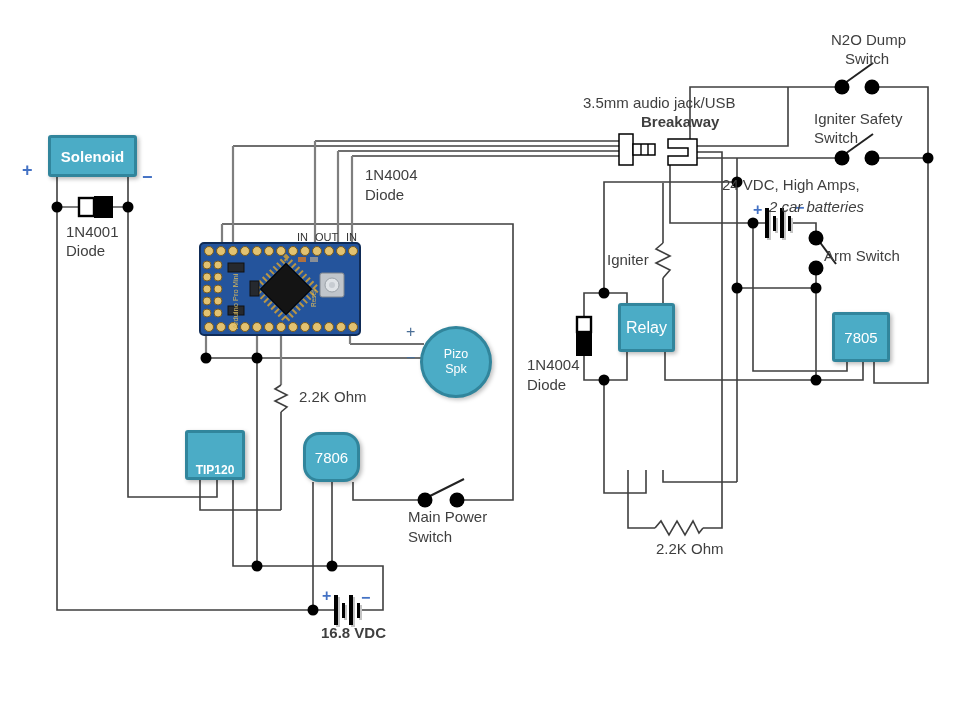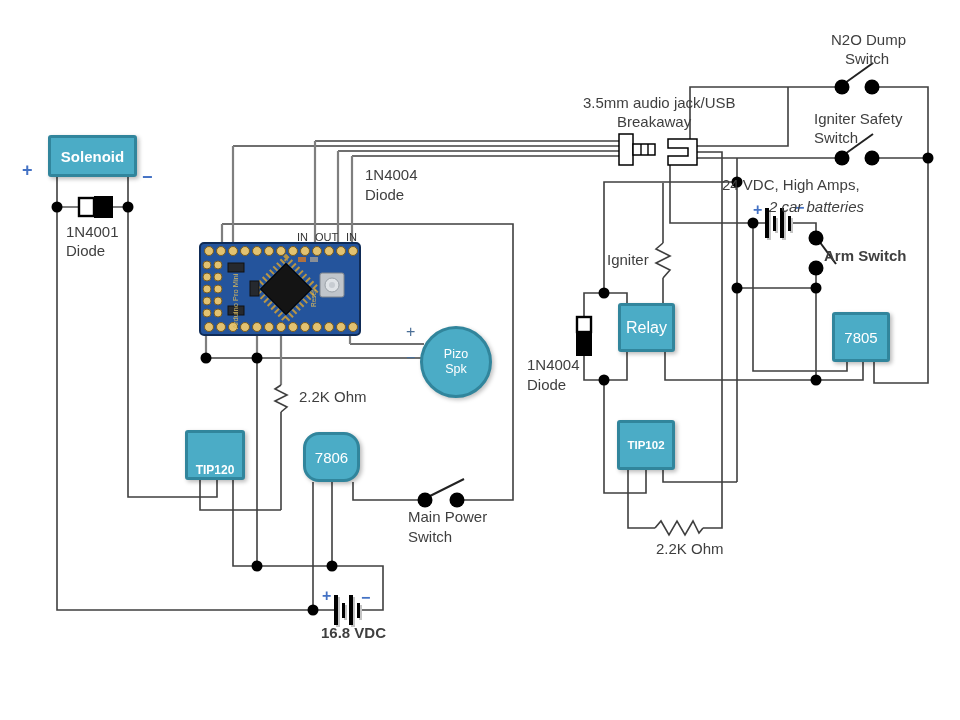--- a/index.html
+++ b/index.html
@@ -229,49 +229,46 @@
   </div>
   <div class="chip-box" style="left:832px;top:312px;width:52px;height:44px;font-size:15px;text-align:center;">
     <span>7805</span>
   </div>
   <div class="chip-box" style="left:303px;top:432px;width:51px;height:44px;font-size:15px;border-radius:16px;">
     <span>7806</span>
   </div>
   <div class="chip-box" style="left:185px;top:430px;width:54px;height:44px;font-size:12px;font-weight:600;align-items:flex-end;">
     <span>TIP120</span>
   </div>
-  <div class="chip-box" style="left:617px;top:420px;width:52px;height:44px;font-size:11.5px;font-weight:600;">
-    <span>TIP102</span>
-  </div>
 
   <div class="piezo">
     <span>Pizo</span>
     <span>Spk</span>
   </div>
 
   <div class="sign" style="left:22px;top:160px;font-size:18px;">+</div>
   <div class="sign" style="left:142px;top:167px;font-size:18px;">−</div>
   <div class="sign" style="left:753px;top:201px;">+</div>
   <div class="sign" style="left:795px;top:199px;">−</div>
   <div class="sign" style="left:322px;top:587px;">+</div>
   <div class="sign" style="left:361px;top:589px;">−</div>
   <div class="sign dim" style="left:406px;top:323px;color:#4a6e96;">+</div>
   <div class="sign dim" style="left:406px;top:349px;color:#4a6e96;">−</div>
 
   <div class="lbl" style="left:831px;top:31px;">N2O Dump</div>
   <div class="lbl" style="left:845px;top:50px;">Switch</div>
   <div class="lbl" style="left:814px;top:110px;">Igniter Safety</div>
   <div class="lbl" style="left:814px;top:129px;">Switch</div>
   <div class="lbl" style="left:583px;top:94px;">3.5mm  audio jack/USB</div>
-  <div class="lbl" style="left:617px;top:113px;">Breakaway</div>
+  <div class="lbl" style="left:641px;top:113px;font-weight:bold;">Breakaway</div>
   <div class="lbl" style="left:365px;top:166px;">1N4004</div>
   <div class="lbl" style="left:365px;top:186px;">Diode</div>
   <div class="lbl" style="left:722px;top:176px;">24 VDC, High Amps,</div>
   <div class="lbl" style="left:769px;top:198px;font-style:italic;">2 car batteries</div>
-  <div class="lbl" style="left:824px;top:247px;font-weight:bold;">Arm Switch</div>
+  <div class="lbl" style="left:824px;top:247px;">Arm Switch</div>
   <div class="lbl" style="left:607px;top:251px;">Igniter</div>
   <div class="lbl" style="left:527px;top:356px;">1N4004</div>
   <div class="lbl" style="left:527px;top:376px;">Diode</div>
   <div class="lbl" style="left:66px;top:223px;">1N4001</div>
   <div class="lbl" style="left:66px;top:242px;">Diode</div>
   <div class="lbl" style="left:299px;top:388px;">2.2K Ohm</div>
   <div class="lbl" style="left:656px;top:540px;">2.2K Ohm</div>
   <div class="lbl" style="left:408px;top:508px;">Main Power</div>
   <div class="lbl" style="left:408px;top:528px;">Switch</div>
   <div class="lbl" style="left:321px;top:624px;font-weight:bold;">16.8 VDC</div>

